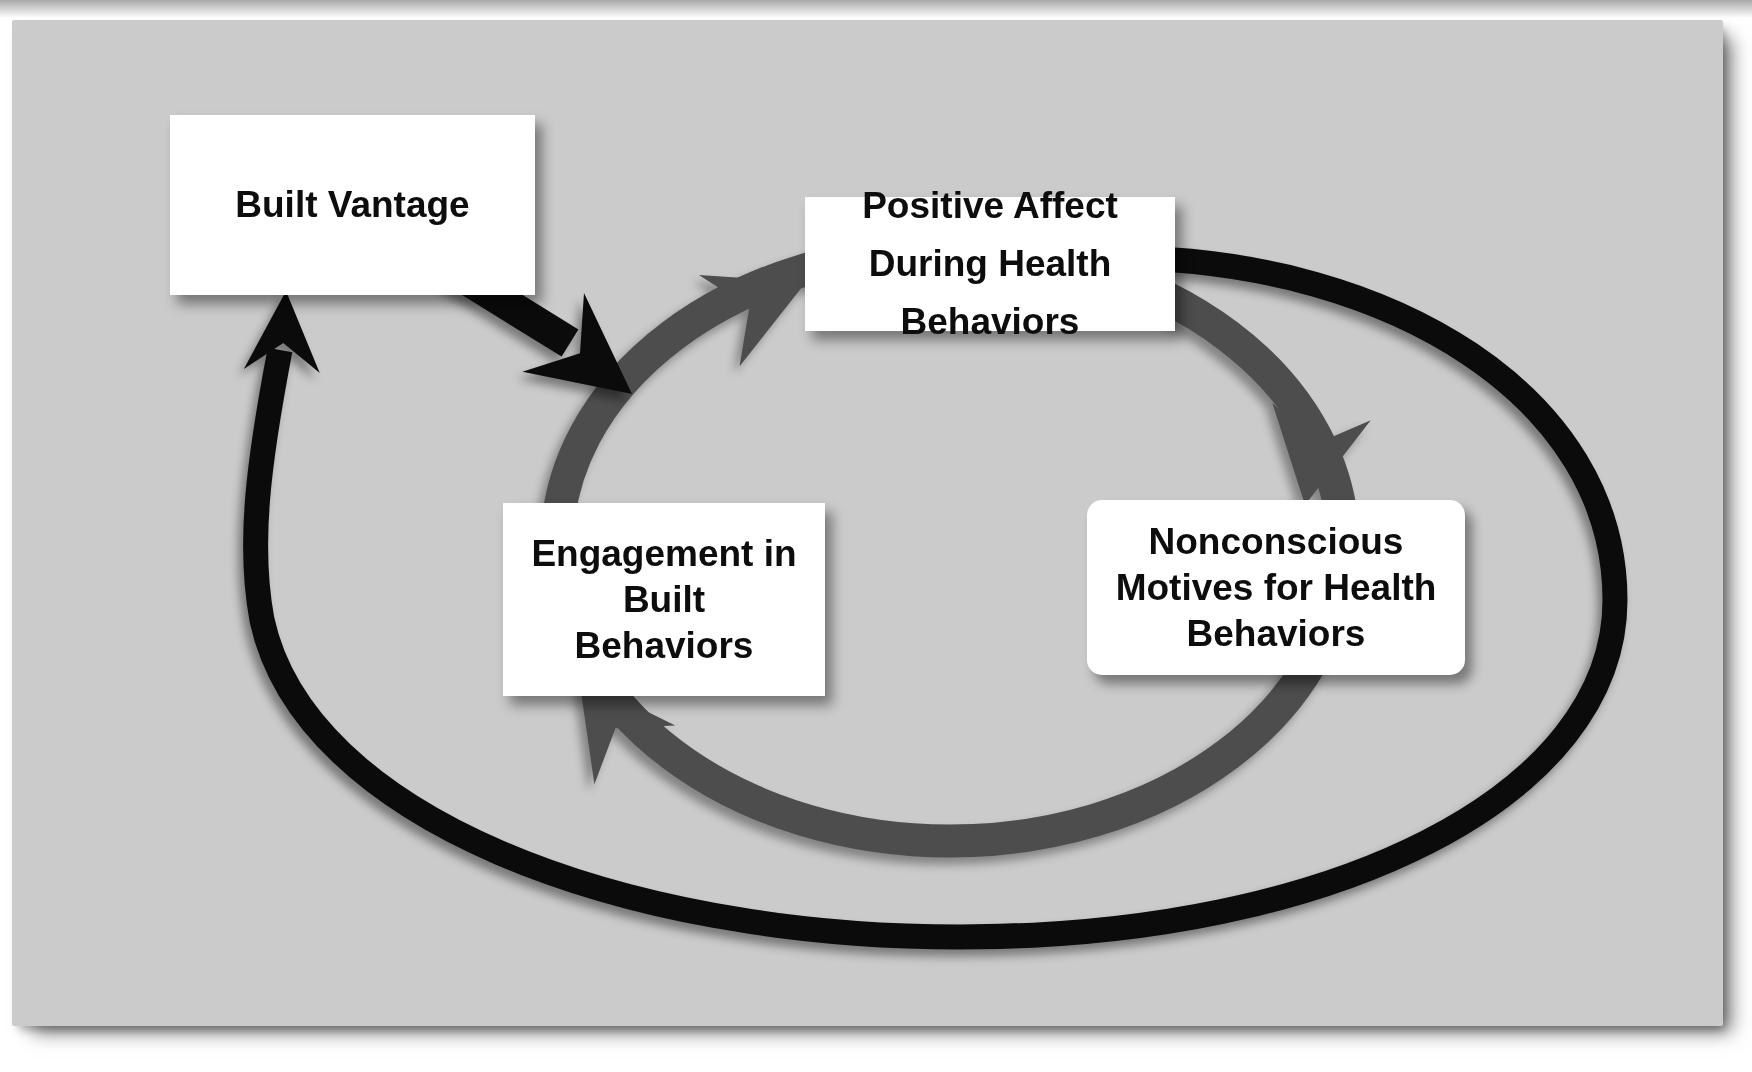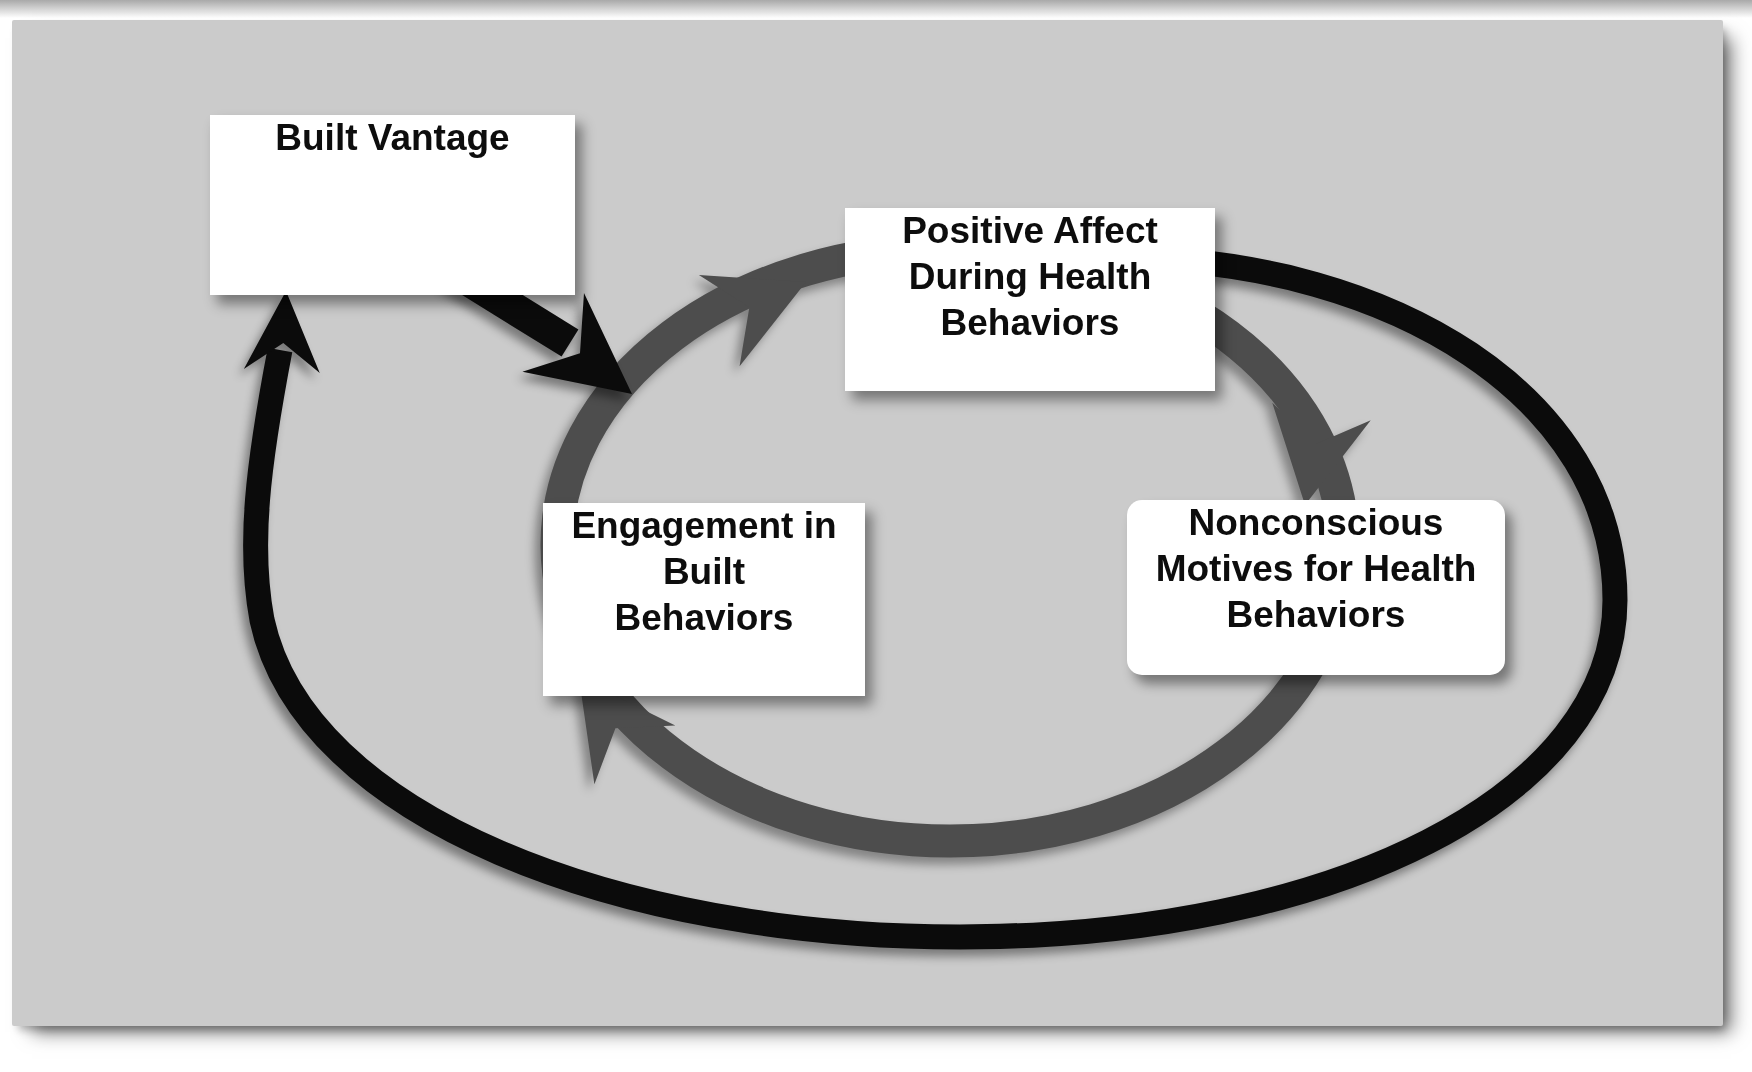--- a/index.html
+++ b/index.html
@@ -31,32 +31,31 @@
   }
   .gray-stroke{stroke:var(--gray-arrow);fill:none;}
   .gray-fill{fill:var(--gray-arrow);}
   .black-stroke{stroke:var(--black-arrow);fill:none;}
   .black-fill{fill:var(--black-arrow);}
   .gray-shadow{filter:drop-shadow(-6px 7px 5px rgba(0,0,0,0.35));}
   .black-shadow{filter:drop-shadow(-5px 7px 5px rgba(0,0,0,0.40));}
   .node{
     position:absolute;
     background:var(--node-bg);
-    display:flex;flex-direction:column;align-items:center;justify-content:flex-start;
+    display:flex;flex-direction:column;align-items:center;justify-content:center;
     text-align:center;
     color:var(--node-text);
     font-weight:bold;
     font-size:37px;
     line-height:46px;
     box-shadow:7px 9px 12px rgba(0,0,0,0.42);
     z-index:2;
-    margin-left:40px;
   }
   .node-built-vantage{left:170px;top:115px;width:365px;height:180px;}
-  .node-positive-affect{left:805px;top:208px;width:370px;height:183px;}
+  .node-positive-affect{left:805px;top:197px;width:370px;height:134px;gap:12px;}
   .node-engagement{left:503px;top:503px;width:322px;height:193px;}
   .node-nonconscious{left:1087px;top:500px;width:378px;height:175px;border-radius:15px;}
   .node-line{display:block;}
 </style>
 </head>
 <body>
 
 <div class="stage">
 
   <div class="top-shadow"></div>

